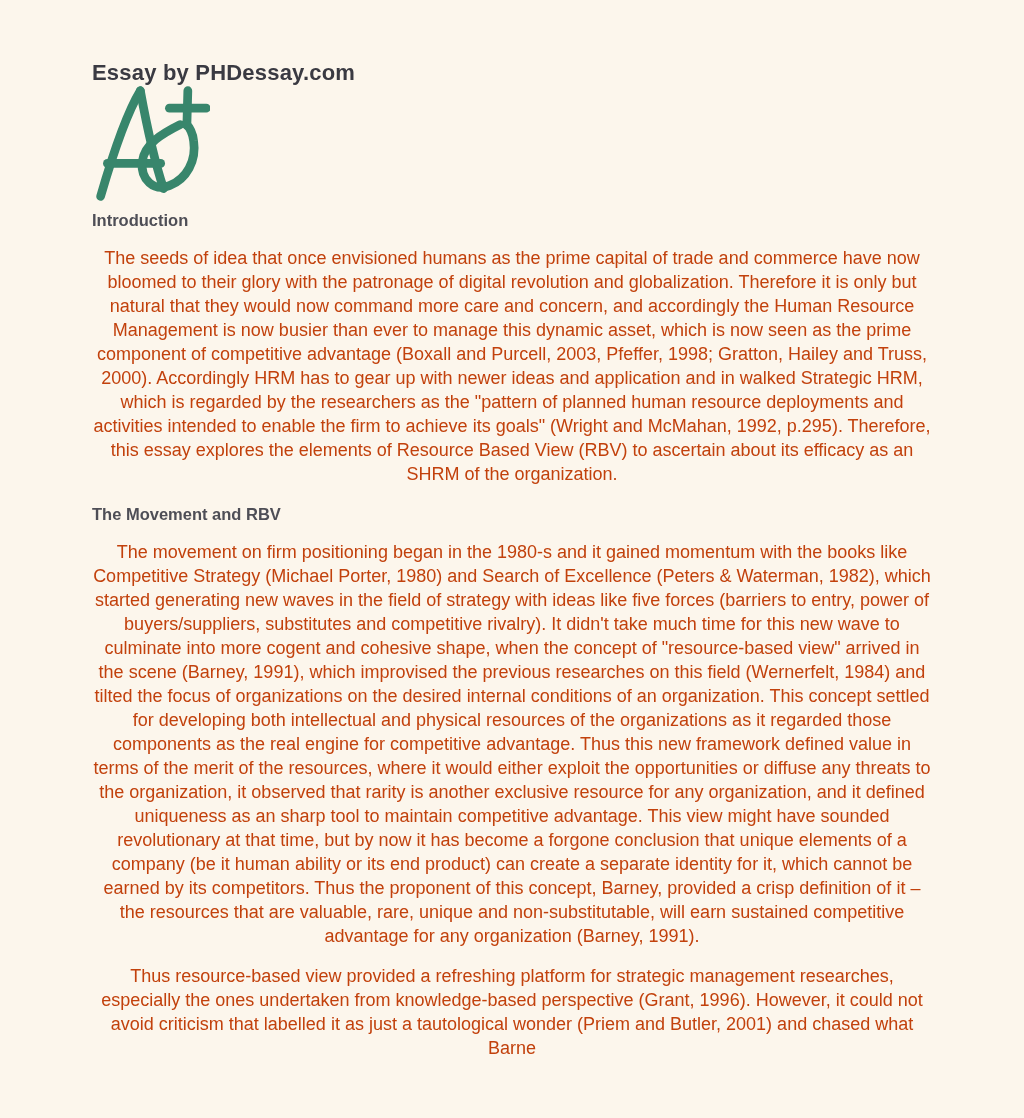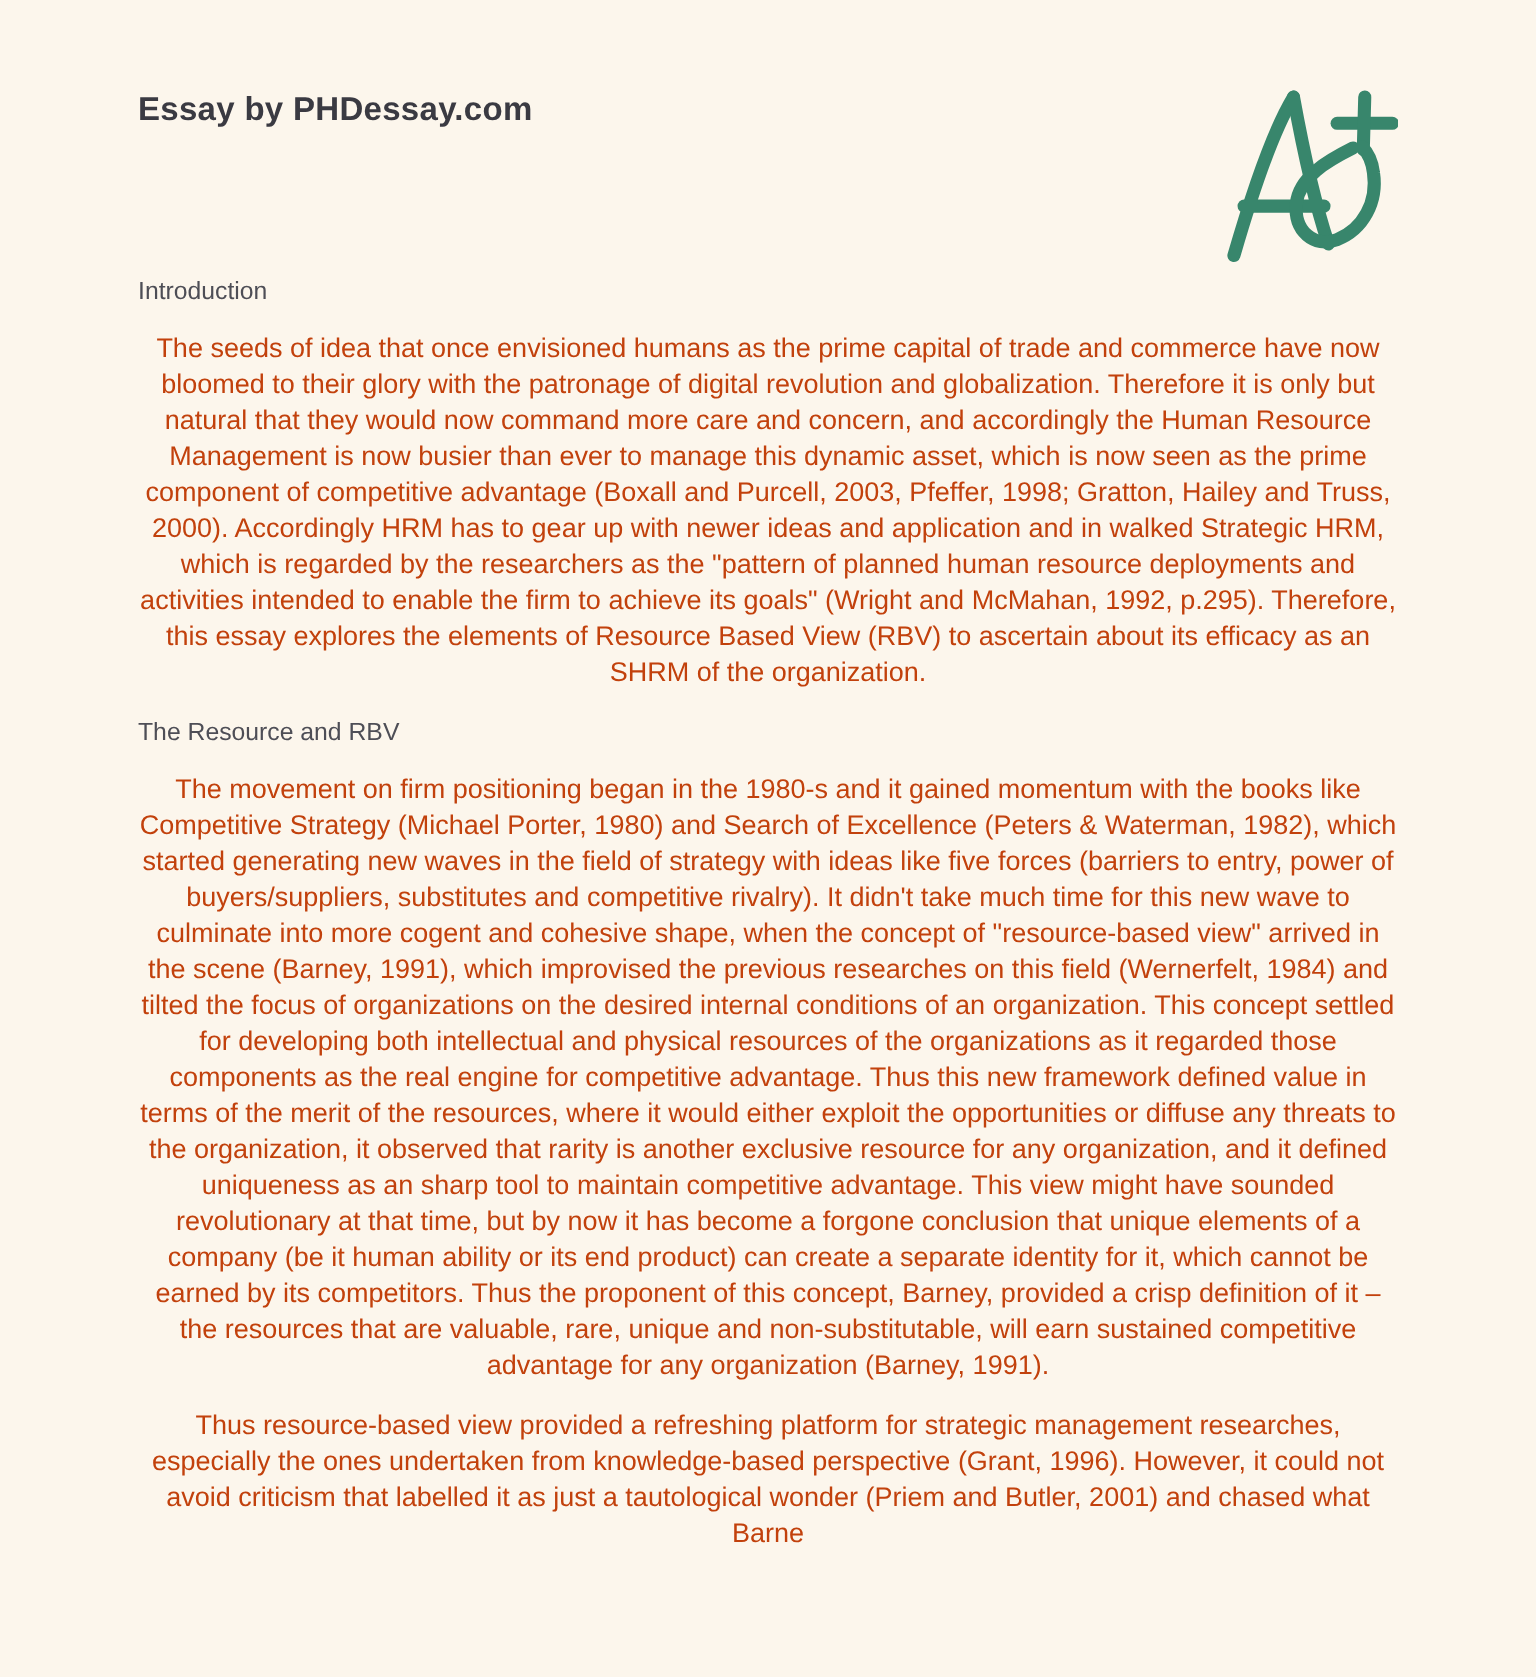--- a/index.html
+++ b/index.html
@@ -17,20 +17,21 @@
   }
   .container {
     width: 840px;
     margin: 0 auto;
     padding-top: 60px;
   }
   .header-row {
     display: flex;
     justify-content: space-between;
     align-items: flex-start;
+    flex-direction: column;
   }
   .header-left {
     max-width: 665px;
   }
   .byline {
     font-size: 22px;
     font-weight: bold;
     color: #3a3a42;
     line-height: 26px;
     letter-spacing: 0.2px;
@@ -61,21 +62,21 @@
     margin: 54px 0 26px;
     font-size: 30px;
     line-height: 42px;
     font-weight: bold;
     color: #2c2c34;
     letter-spacing: -0.2px;
   }
   h2.section-heading {
     font-size: 16.5px;
     line-height: 24px;
-    font-weight: normal;
+    font-weight: bold;
     color: #4e4e56;
     margin: 0 0 14px;
   }
   p.body-para {
     font-size: 18px;
     line-height: 24px;
     color: #c2410c;
     margin: 0 0 16px;
     text-align: center;
   }
@@ -108,20 +109,20 @@
           </g>
         </svg>
       </div>
     </div>
 
 
     <h2 class="section-heading">Introduction</h2>
 
     <p class="body-para">The seeds of idea that once envisioned humans as the prime capital of trade and commerce have now bloomed to their glory with the patronage of digital revolution and globalization. Therefore it is only but natural that they would now command more care and concern, and accordingly the Human Resource Management is now busier than ever to manage this dynamic asset, which is now seen as the prime component of competitive advantage (Boxall and Purcell, 2003, Pfeffer, 1998; Gratton, Hailey and Truss, 2000). Accordingly HRM has to gear up with newer ideas and application and in walked Strategic HRM, which is regarded by the researchers as the "pattern of planned human resource deployments and activities intended to enable the firm to achieve its goals" (Wright and McMahan, 1992, p.295). Therefore, this essay explores the elements of Resource Based View (RBV) to ascertain about its efficacy as an SHRM of the organization.</p>
 
-    <h2 class="section-heading">The Resource and RBV</h2>
+    <h2 class="section-heading">The Movement and RBV</h2>
 
     <p class="body-para">The movement on firm positioning began in the 1980-s and it gained momentum with the books like Competitive Strategy (Michael Porter, 1980) and Search of Excellence (Peters &amp; Waterman, 1982), which started generating new waves in the field of strategy with ideas like five forces (barriers to entry, power of buyers/suppliers, substitutes and competitive rivalry). It didn't take much time for this new wave to culminate into more cogent and cohesive shape, when the concept of "resource-based view" arrived in the scene (Barney, 1991), which improvised the previous researches on this field (Wernerfelt, 1984) and tilted the focus of organizations on the desired internal conditions of an organization. This concept settled for developing both intellectual and physical resources of the organizations as it regarded those components as the real engine for competitive advantage. Thus this new framework defined value in terms of the merit of the resources, where it would either exploit the opportunities or diffuse any threats to the organization, it observed that rarity is another exclusive resource for any organization, and it defined uniqueness as an sharp tool to maintain competitive advantage. This view might have sounded revolutionary at that time, but by now it has become a forgone conclusion that unique elements of a company (be it human ability or its end product) can create a separate identity for it, which cannot be earned by its competitors. Thus the proponent of this concept, Barney, provided a crisp definition of it – the resources that are valuable, rare, unique and non-substitutable, will earn sustained competitive advantage for any organization (Barney, 1991).</p>
 
     <p class="body-para">Thus resource-based view provided a refreshing platform for strategic management researches, especially the ones undertaken from knowledge-based perspective (Grant, 1996). However, it could not avoid criticism that labelled it as just a tautological wonder (Priem and Butler, 2001) and chased what Barne</p>
 
   </div>
 </div>
 
 </body></html>

